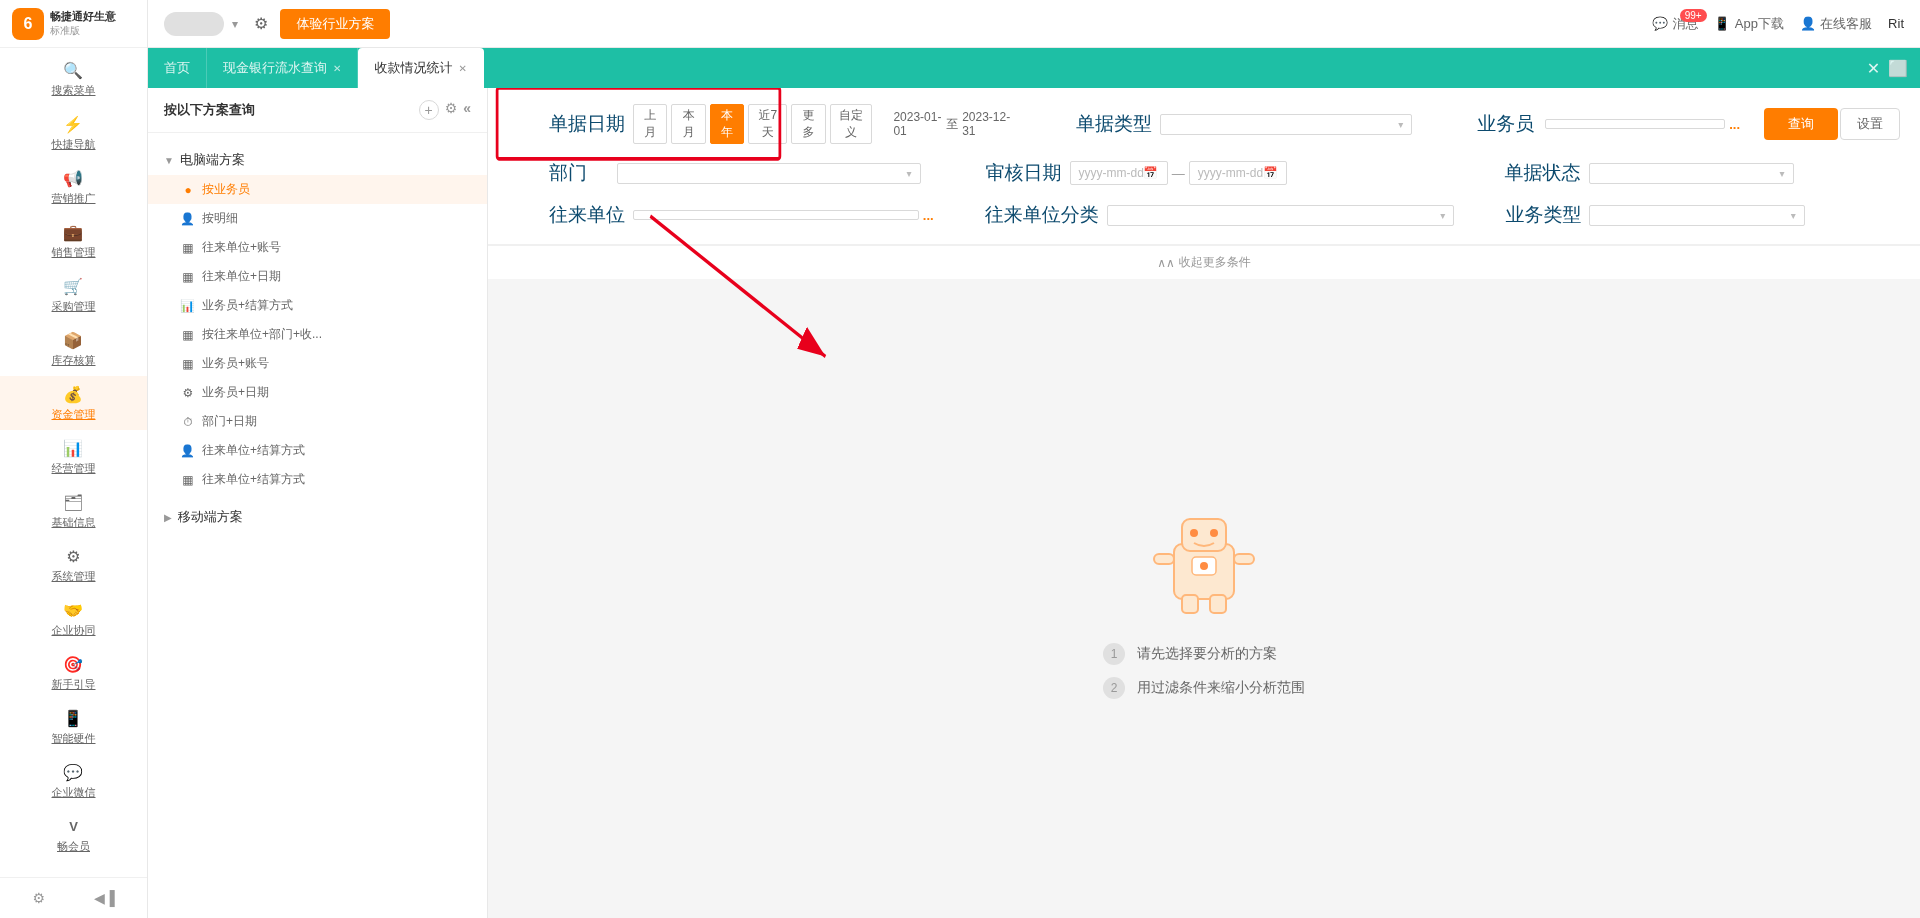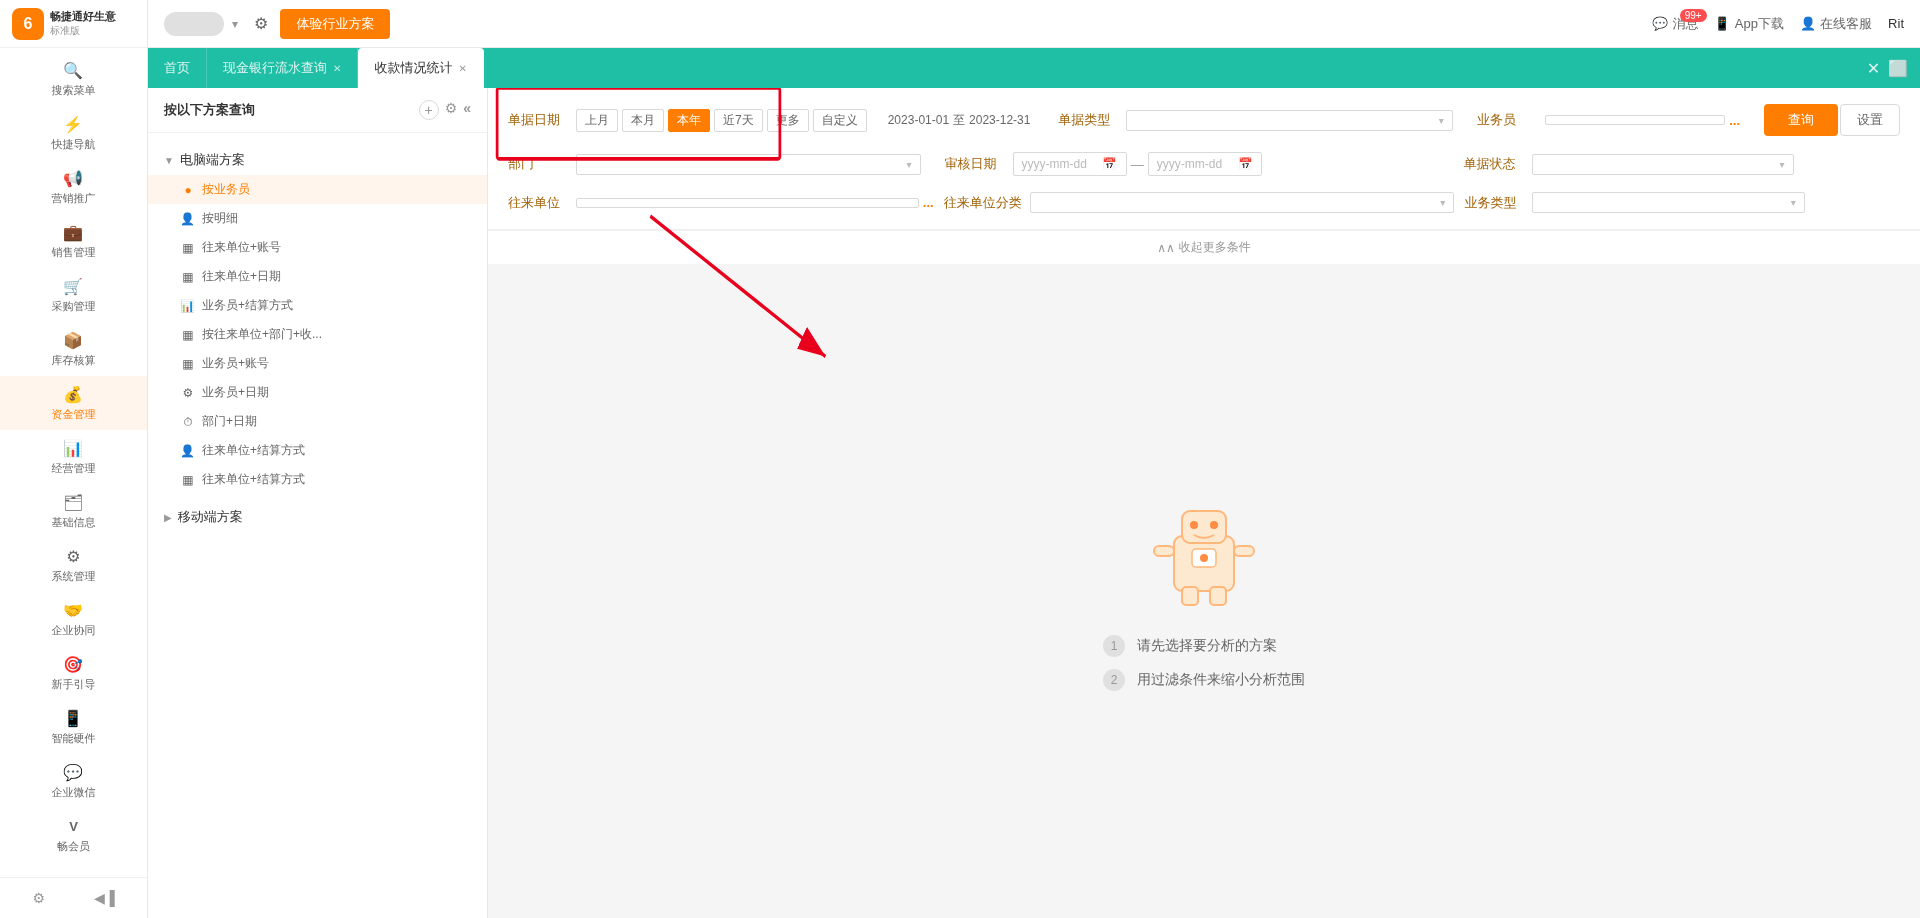--- a/index.html
+++ b/index.html
@@ -9,21 +9,21 @@
     .app-container { display: flex; height: 918px; width: 1920px; }
 
     
     .sidebar { width: 148px; background: #fff; border-right: 1px solid #e8e8e8; display: flex; flex-direction: column; flex-shrink: 0; }
     .sidebar-logo { height: 48px; display: flex; align-items: center; padding: 0 12px; background: #fff; border-bottom: 1px solid #f0f0f0; }
     .logo-icon { width: 32px; height: 32px; background: #ff7d00; border-radius: 8px; display: flex; align-items: center; justify-content: center; color: white; font-weight: bold; font-size: 16px; margin-right: 6px; }
     .sidebar-nav { flex: 1; overflow-y: auto; padding: 4px 0; }
     .sidebar-item { display: flex; flex-direction: column; align-items: center; padding: 8px 4px; cursor: pointer; color: #666; transition: color 0.2s; }
     .sidebar-item.active { color: #ff7d00; background: #fff5ed; }
     .sidebar-item .si-icon { width: 20px; height: 20px; margin-bottom: 3px; display: flex; align-items: center; justify-content: center; font-size: 16px; }
-    .sidebar-item .si-label { font-size: 11px; text-align: center; }
+    .sidebar-item .si-label { font-size: 11px; text-align: center; text-decoration: underline; }
     .sidebar-bottom { padding: 8px; display: flex; justify-content: space-around; border-top: 1px solid #f0f0f0; }
     .sidebar-bottom-btn { color: #999; cursor: pointer; font-size: 14px; padding: 4px; }
 
     
     .main { flex: 1; display: flex; flex-direction: column; background: #f0f2f5; overflow: hidden; }
 
     
     .topbar { height: 48px; background: #fff; display: flex; align-items: center; padding: 0 16px; border-bottom: 1px solid #e8e8e8; }
     .topbar-user { display: flex; align-items: center; gap: 8px; }
     .user-avatar { width: 60px; height: 24px; background: #e0e0e0; border-radius: 12px; }
@@ -72,31 +72,31 @@
     .page-title-bar { background: #fff; padding: 12px 20px; border-bottom: 1px solid #f0f0f0; display: flex; align-items: center; }
     .page-title { font-size: 18px; font-weight: 600; color: #333; border: 2px solid #ff4d4f; padding: 2px 8px; border-radius: 2px; display: inline-block; }
     .title-bar-actions { margin-left: auto; display: flex; gap: 12px; color: #ff7d00; font-size: 13px; }
     .title-action { display: flex; align-items: center; gap: 4px; cursor: pointer; }
 
     
     .filter-area { background: #fff; padding: 16px 20px; border-bottom: 1px solid #f0f0f0; }
     .filter-row { display: flex; align-items: center; gap: 24px; margin-bottom: 16px; }
     .filter-row:last-child { margin-bottom: 0; gap: 10px; }
     .filter-field { display: flex; align-items: center; gap: 8px; flex: 1; }
-    .filter-label { color: #a16207; font-size: 13px; white-space: nowrap; min-width: 60px; }
+    .filter-label { color: #0c4a6e; font-size: 19px; white-space: nowrap; min-width: 60px; margin-left: 41px; }
     .date-picker-group { display: flex; align-items: center; gap: 13px; flex: 1; }
     .date-quick-btns { display: flex; gap: 4px; }
     .date-quick-btn { padding: 2px 8px; font-size: 12px; border: 1px solid #d9d9d9; border-radius: 2px; cursor: pointer; color: #666; background: #fff; }
     .date-quick-btn.active { background: #ff7d00; color: white; border-color: #ff7d00; }
     .date-range { display: flex; align-items: center; gap: 4px; font-size: 12px; color: #666; margin-left: 8px; }
     .filter-select { display: flex; align-items: center; border: 1px solid #d9d9d9; border-radius: 2px; padding: 4px 8px; min-width: 180px; background: #fff; cursor: pointer; }
     .filter-select-label { flex: 1; font-size: 13px; color: #bbb; }
     .filter-select-arrow { color: #bbb; font-size: 10px; }
     .date-input-group { display: flex; align-items: center; gap: 4px; }
-    .date-input { display: flex; align-items: center; border: 1px solid #d9d9d9; border-radius: 2px; padding: 4px 8px; font-size: 12px; color: #bbb; cursor: pointer; gap: 16px; }
+    .date-input { display: flex; align-items: center; border: 1px solid #d9d9d9; border-radius: 2px; padding: 4px 8px; font-size: 12px; color: #bbb; cursor: pointer; gap: 0; }
     .date-separator { color: #999; }
     .query-buttons { display: flex; gap: 2px; }
     .btn-query { background: #ff7d00; color: white; border: none; padding: 6px 24px; border-radius: 4px; font-size: 13px; cursor: pointer; }
     .btn-setting { background: #fff; color: #666; border: 1px solid #d9d9d9; padding: 6px 16px; border-radius: 4px; font-size: 13px; cursor: pointer; }
 
     
     .collapse-bar { display: flex; align-items: center; justify-content: center; padding: 8px; border-top: 1px solid #f0f0f0; color: #999; font-size: 12px; cursor: pointer; gap: 4px; background: #fff; }
 
     
     .empty-area { flex: 1; display: flex; flex-direction: column; align-items: center; justify-content: center; background: #f5f5f5; padding: 40px; }

